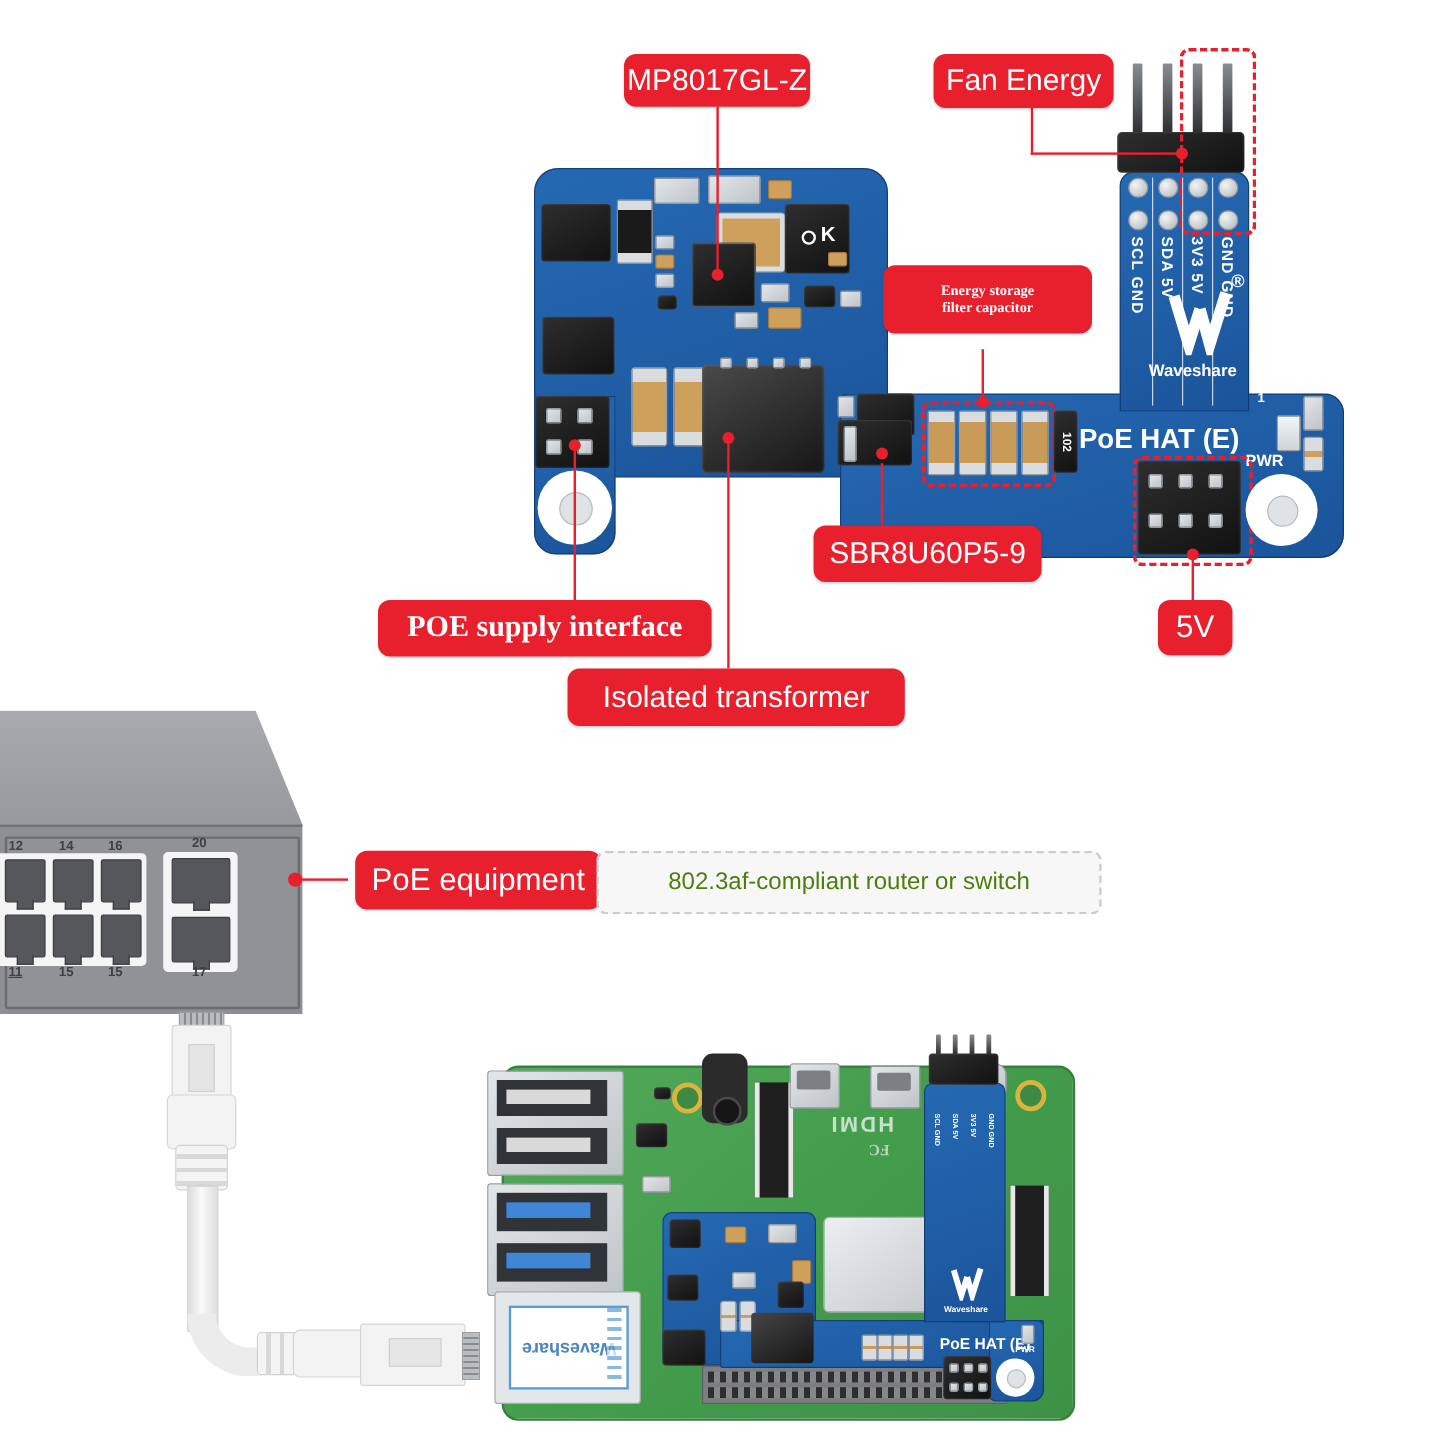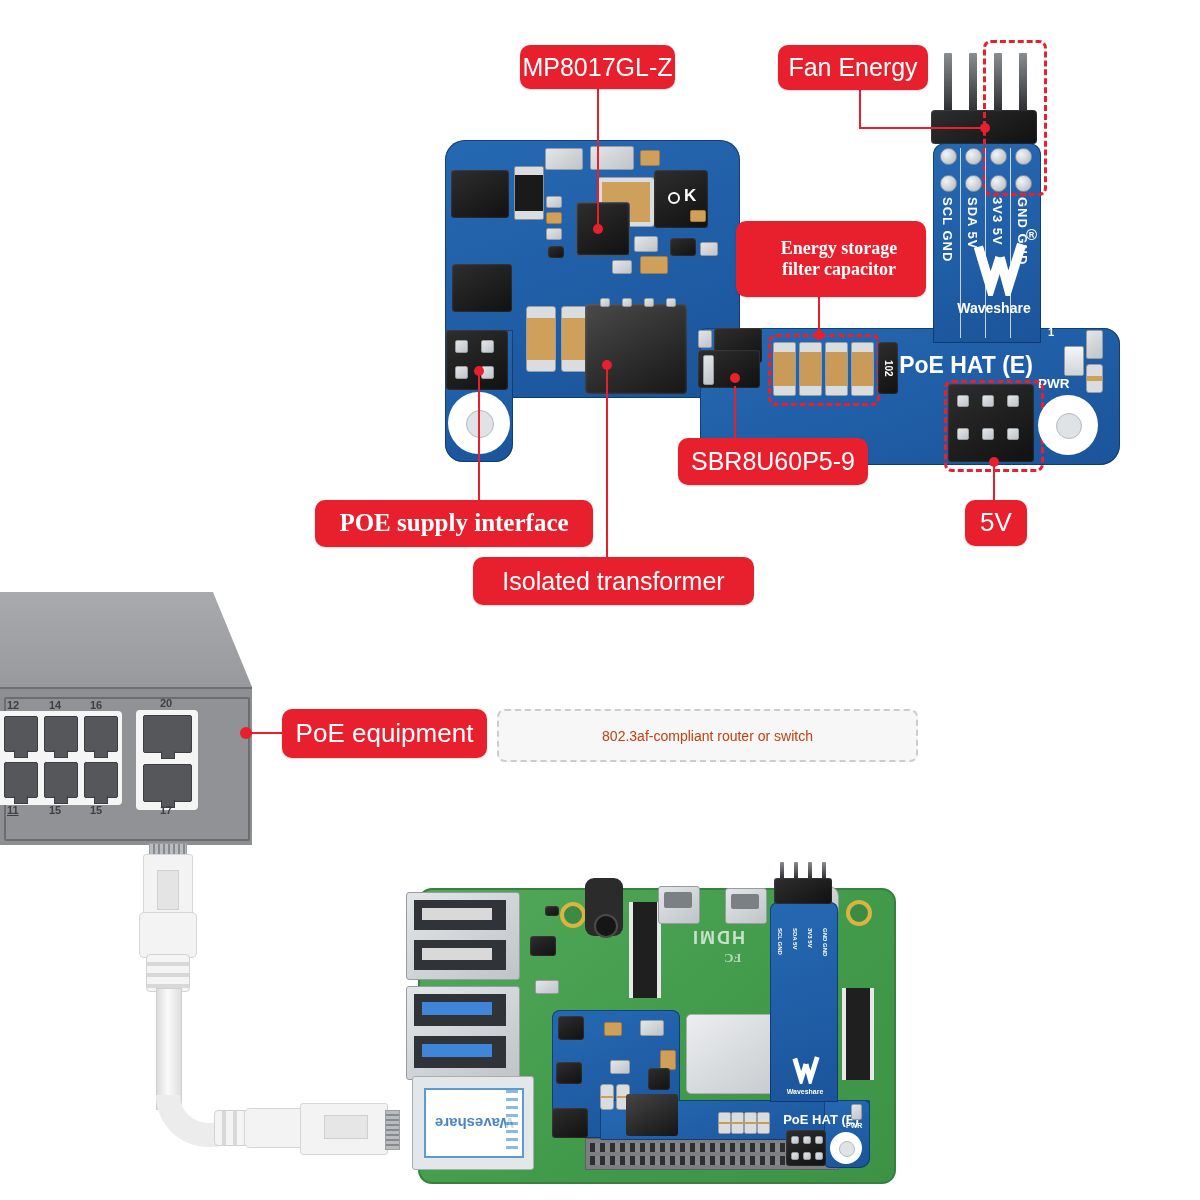--- a/index.html
+++ b/index.html
@@ -172,21 +172,21 @@
     <div class="cdot" style="left:602px;top:360px;width:10px;height:10px;"></div>
     <div class="cline" style="left:993px;top:464px;width:2px;height:36px;"></div>
     <div class="cdot" style="left:989px;top:457px;width:10px;height:10px;"></div>
 
     <div class="lbl" style="left:520px;top:45px;width:155px;height:44px;font-size:25px;">
         <span>MP8017GL-Z</span>
       </div>
     <div class="lbl" style="left:778px;top:45px;width:150px;height:45px;font-size:25px;">
         <span>Fan Energy</span>
       </div>
-    <div class="lbl serif" style="left:736px;top:221px;width:174px;height:76px;font-size:18px;flex-direction:column;padding-left:16px;">
+    <div class="lbl serif" style="left:736px;top:221px;width:174px;height:57px;font-size:12px;flex-direction:column;">
       <span>Energy storage</span>
       <span>filter capacitor</span>
     </div>
     <div class="lbl" style="left:678px;top:438px;width:190px;height:47px;font-size:25px;">
         <span>SBR8U60P5-9</span>
       </div>
     <div class="lbl serif" style="left:315px;top:500px;width:278px;height:47px;font-size:25px;">
         <span>POE supply interface</span>
       </div>
     <div class="lbl" style="left:473px;top:557px;width:281px;height:48px;font-size:25px;">
@@ -218,25 +218,25 @@
     <span class="pnum" style="left:49px;top:699px;">14</span>
     <span class="pnum" style="left:90px;top:699px;">16</span>
     <span class="pnum" style="left:160px;top:697px;">20</span>
     <span class="pnum" style="left:7px;top:804px;text-decoration:underline;">11</span>
     <span class="pnum" style="left:49px;top:804px;">15</span>
     <span class="pnum" style="left:90px;top:804px;">15</span>
     <span class="pnum" style="left:160px;top:804px;">17</span>
 
     <div class="cdot" style="left:240px;top:727px;width:12px;height:12px;"></div>
     <div class="cline" style="left:250px;top:732px;width:40px;height:2px;"></div>
-    <div class="lbl" style="left:282px;top:709px;width:205px;height:49px;font-size:26px;">
+    <div class="lbl" style="left:296px;top:709px;width:205px;height:49px;font-size:26px;">
         <span>PoE equipment</span>
       </div>
     <div class="abs" style="left:497px;top:709px;width:417px;height:49px;border:2px dashed #cccccc;background:#f7f7f7;border-radius:8px;display:flex;align-items:center;justify-content:center;">
-      <span style="font-size:14px;color:#c2410c;">802.3af-compliant router or switch</span>
+      <span style="font-size:20px;color:#4d7c0f;">802.3af-compliant router or switch</span>
     </div>
   </div>
 
   <div>
     <div class="abs" style="left:149px;top:843px;width:36px;height:12px;background:repeating-linear-gradient(90deg,#b9bdc1 0 3px,#878b8f 3px 5px);border:1px solid #9a9ea2;"></div>
     <div class="white-part" style="left:143px;top:854px;width:48px;height:60px;"></div>
     <div class="abs" style="left:157px;top:870px;width:20px;height:38px;background:#e4e4e4;border:1px solid #d0d0d0;"></div>
     <div class="white-part" style="left:139px;top:912px;width:56px;height:44px;border-radius:5px;"></div>
     <div class="abs" style="left:146px;top:954px;width:42px;height:36px;background:repeating-linear-gradient(180deg,#f4f4f4 0 7px,#d8d8d8 7px 11px);border:1px solid #d2d2d2;border-radius:4px;"></div>
     <div class="cable" style="left:156px;top:988px;width:24px;height:120px;"></div>

